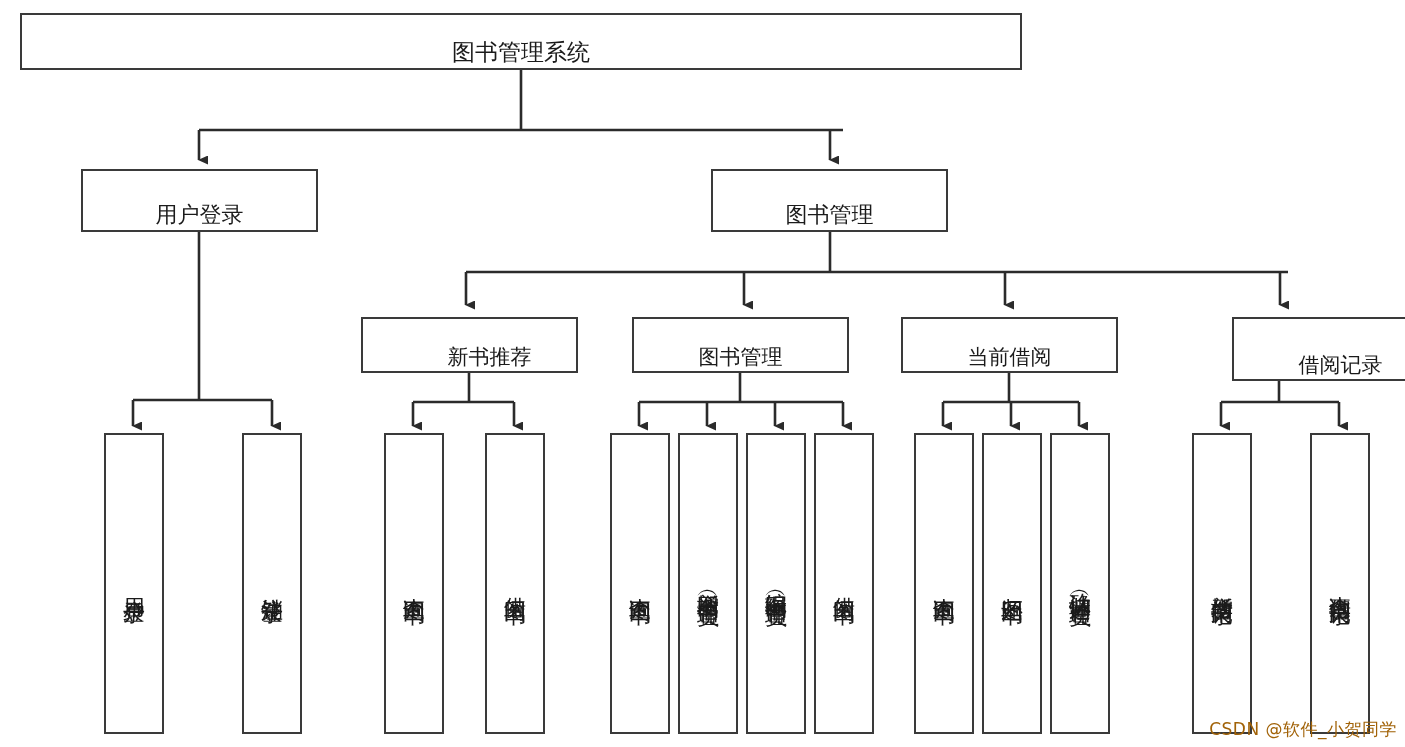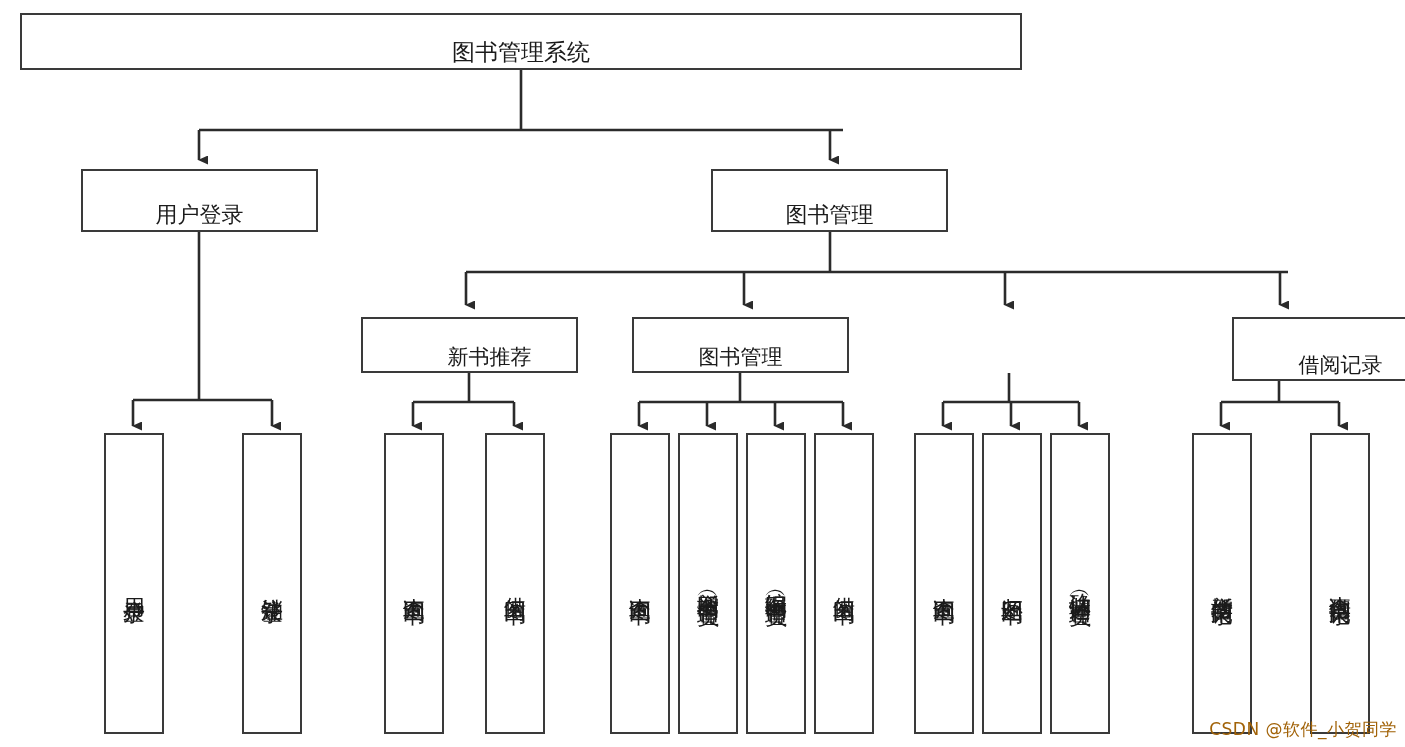--- a/index.html
+++ b/index.html
@@ -148,20 +148,23 @@
   </div>
 
   <div class="node level-2" style="left:361px; top:317px; width:217px; height:56px;padding-left:40px;">
     <span class="node-label">新书推荐</span>
   </div>
 
   <div class="node level-2" style="left:632px; top:317px; width:217px; height:56px;">
     <span class="node-label">图书管理</span>
   </div>
 
+  <div class="node level-2" style="left:901px; top:317px; width:217px; height:56px;">
+    <span class="node-label">当前借阅</span>
+  </div>
 
   <div class="node level-2" style="left:1232px; top:317px; width:217px; height:64px;">
     <span class="node-label">借阅记录</span>
   </div>
 
   <div class="node leaf" style="left:104px; top:433px; width:60px; height:301px;">
     <span class="node-label">用户登录</span>
   </div>
   <div class="node leaf" style="left:242px; top:433px; width:60px; height:301px;">
     <span class="node-label">注销登录</span>

